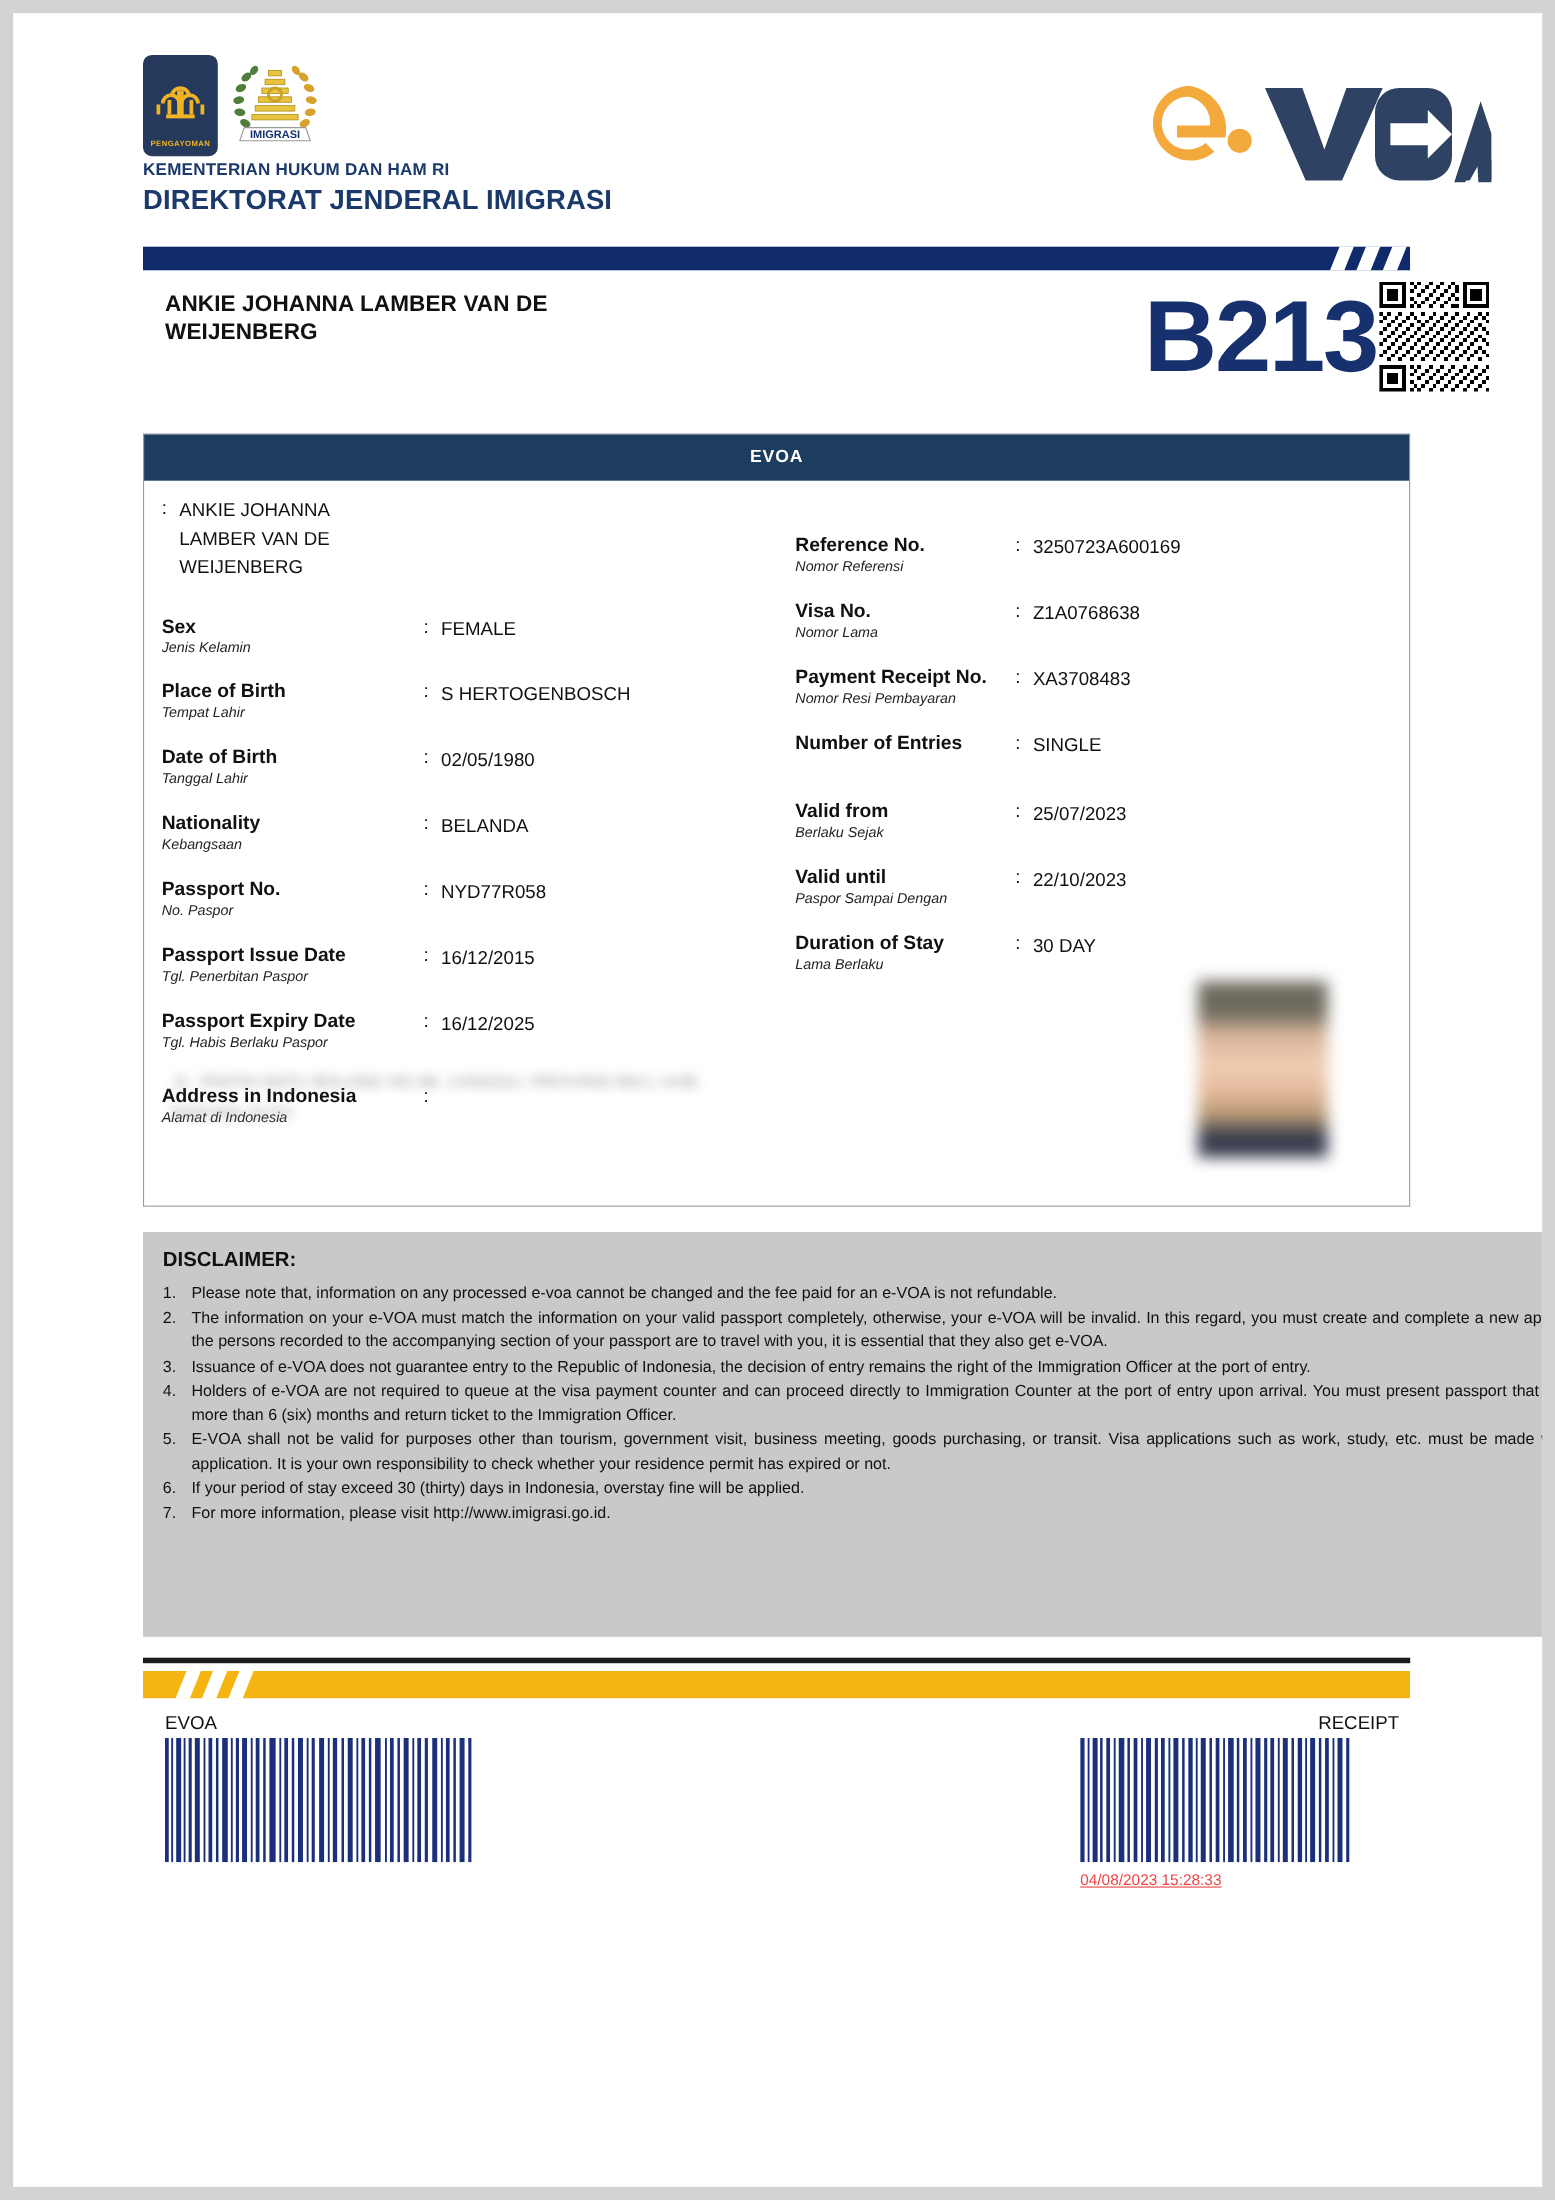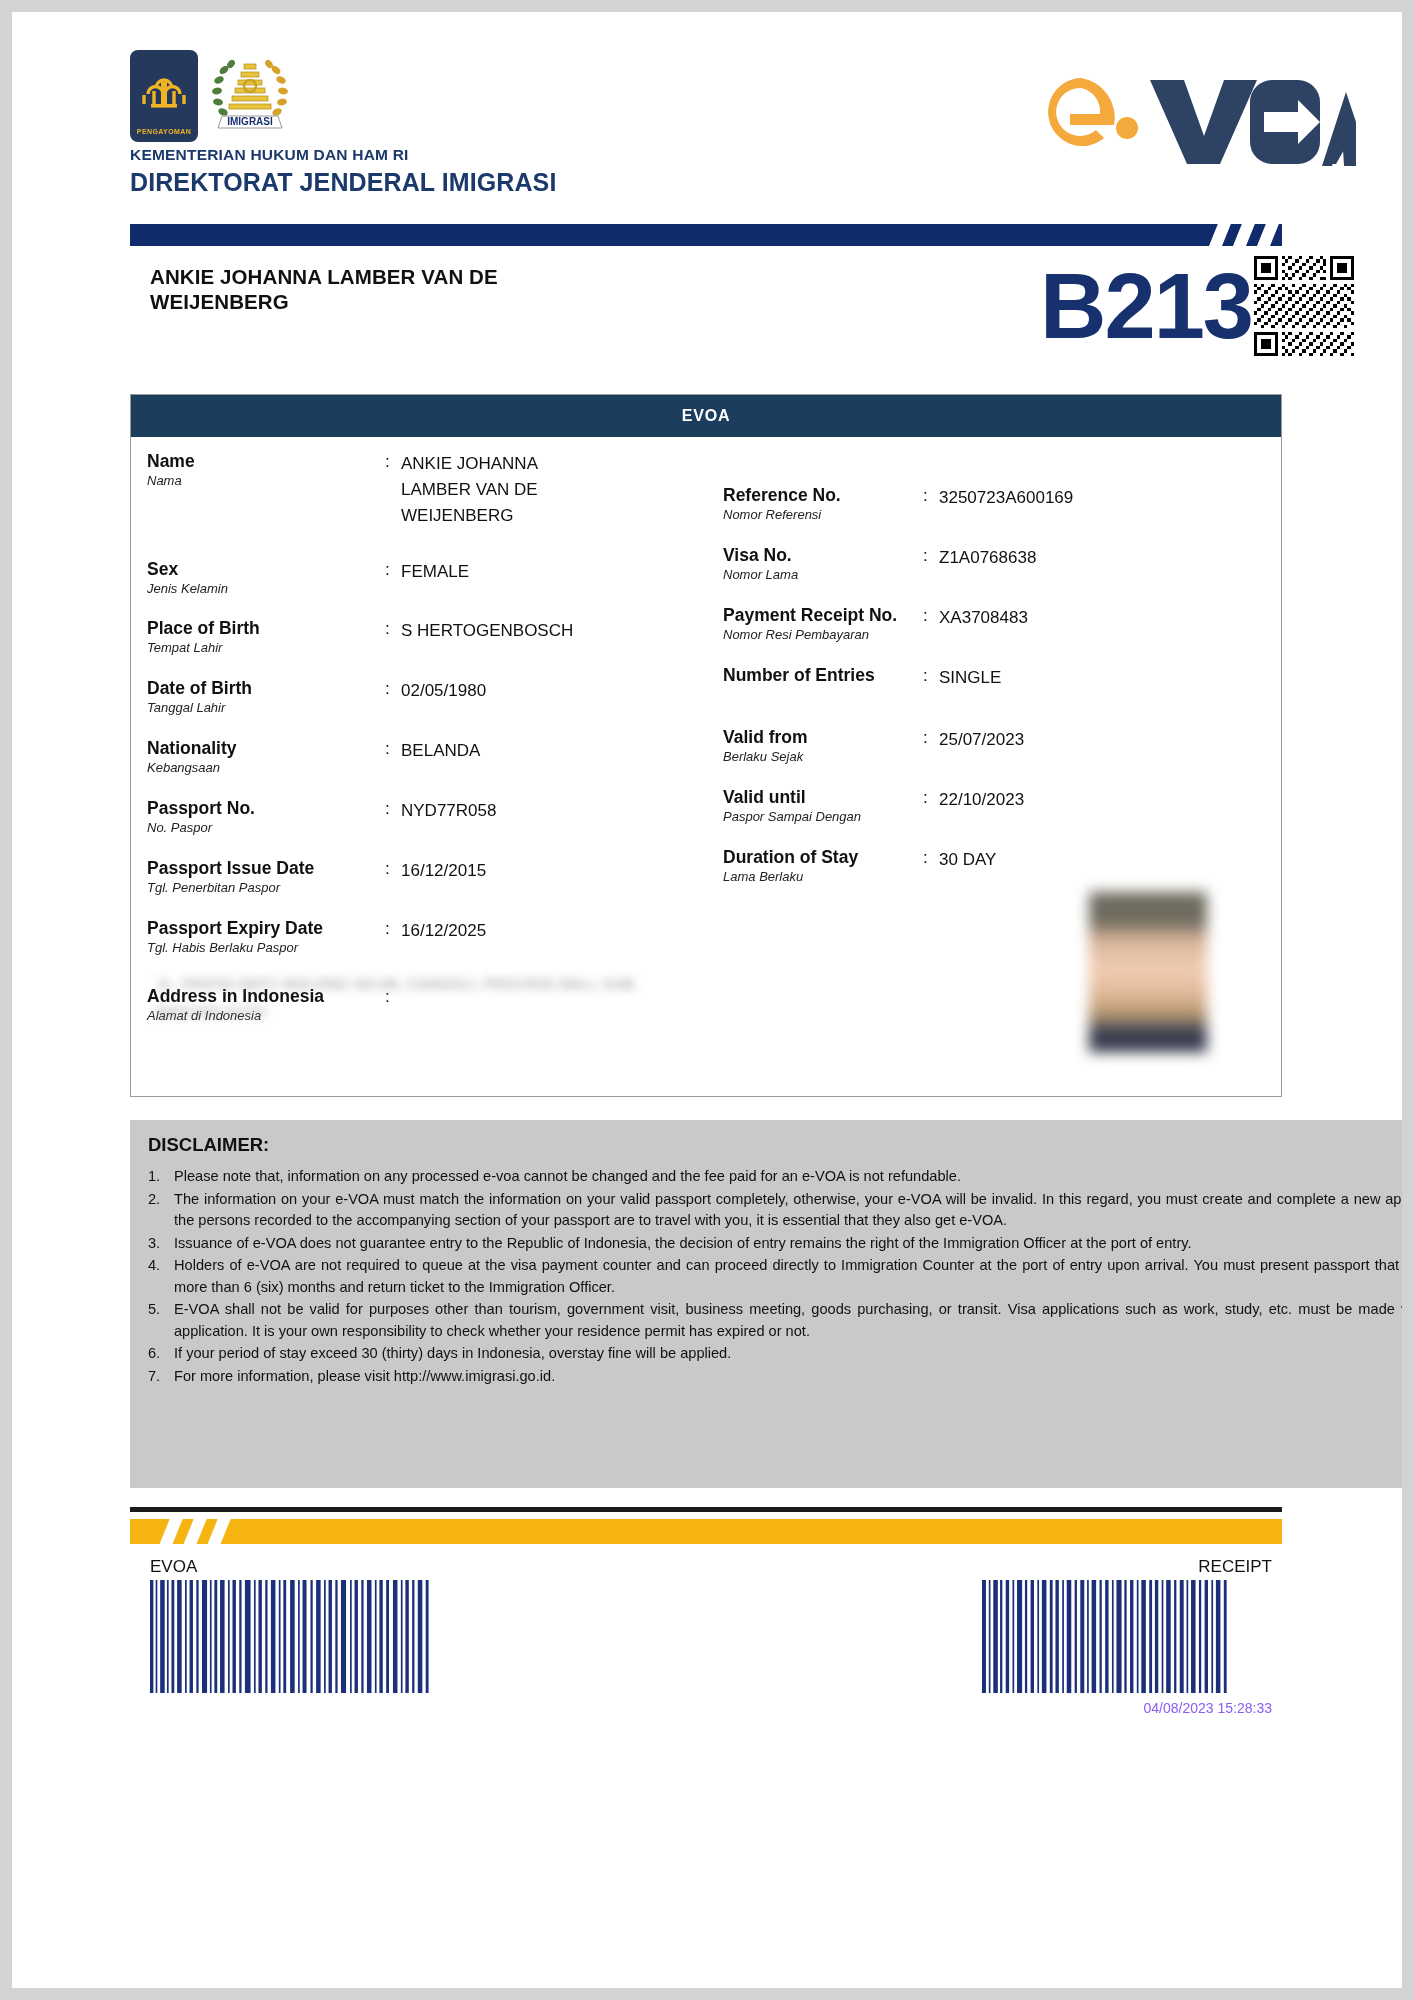--- a/index.html
+++ b/index.html
@@ -114,21 +114,21 @@
   .f-gold { position: relative; margin-top: 7px; height: 25px; overflow: hidden; }
   .f-gold .fill { position: absolute; inset: 0; background: #f6b411; }
   .f-gold .slash { position: absolute; top: -6px; width: 13px; height: 40px; background: #fff; transform: skewX(-22deg); }
 
   .bc-row { position: relative; margin-top: 12px; height: 150px; }
   .bc-left { position: absolute; left: 20px; top: 0; width: 335px; }
   .bc-right { position: absolute; right: 10px; top: 0; width: 290px; }
   .bc-cap { font-size: 17px; color: #111; line-height: 22px; }
   .bc-cap.r { text-align: right; }
   .bars { height: 113px; margin-top: 2px; }
-  .stamp { font-size: 14px; color: #8b5cf6; text-align: right; margin-top: 3px; }
+  .stamp { font-size: 14px; color: #ef4444; margin-top: 3px; text-decoration: underline; }
 </style>
 </head>
 <body>
 
 <div class="page">
 <div class="inner">
 
   <div class="header">
 
     <div class="crest-row">
@@ -259,24 +259,20 @@
       </g>
     </svg>
   </div>
 
   <div class="tablebox">
     <div class="tablehead">EVOA</div>
     <div class="tablebody">
 
       <div class="col-l">
         <div class="frow">
-          <div class="lblbox">
-            <div class="lbl-en">Name</div>
-            <div class="lbl-id">Nama</div>
-          </div>
           <div class="colon">:</div>
           <div class="val" style="max-width:190px">ANKIE JOHANNA LAMBER VAN DE WEIJENBERG</div>
         </div>
         <div class="frow" style="margin-top:30px">
           <div class="lblbox">
             <div class="lbl-en">Sex</div>
             <div class="lbl-id">Jenis Kelamin</div>
           </div>
           <div class="colon">:</div>
           <div class="val">FEMALE</div>

